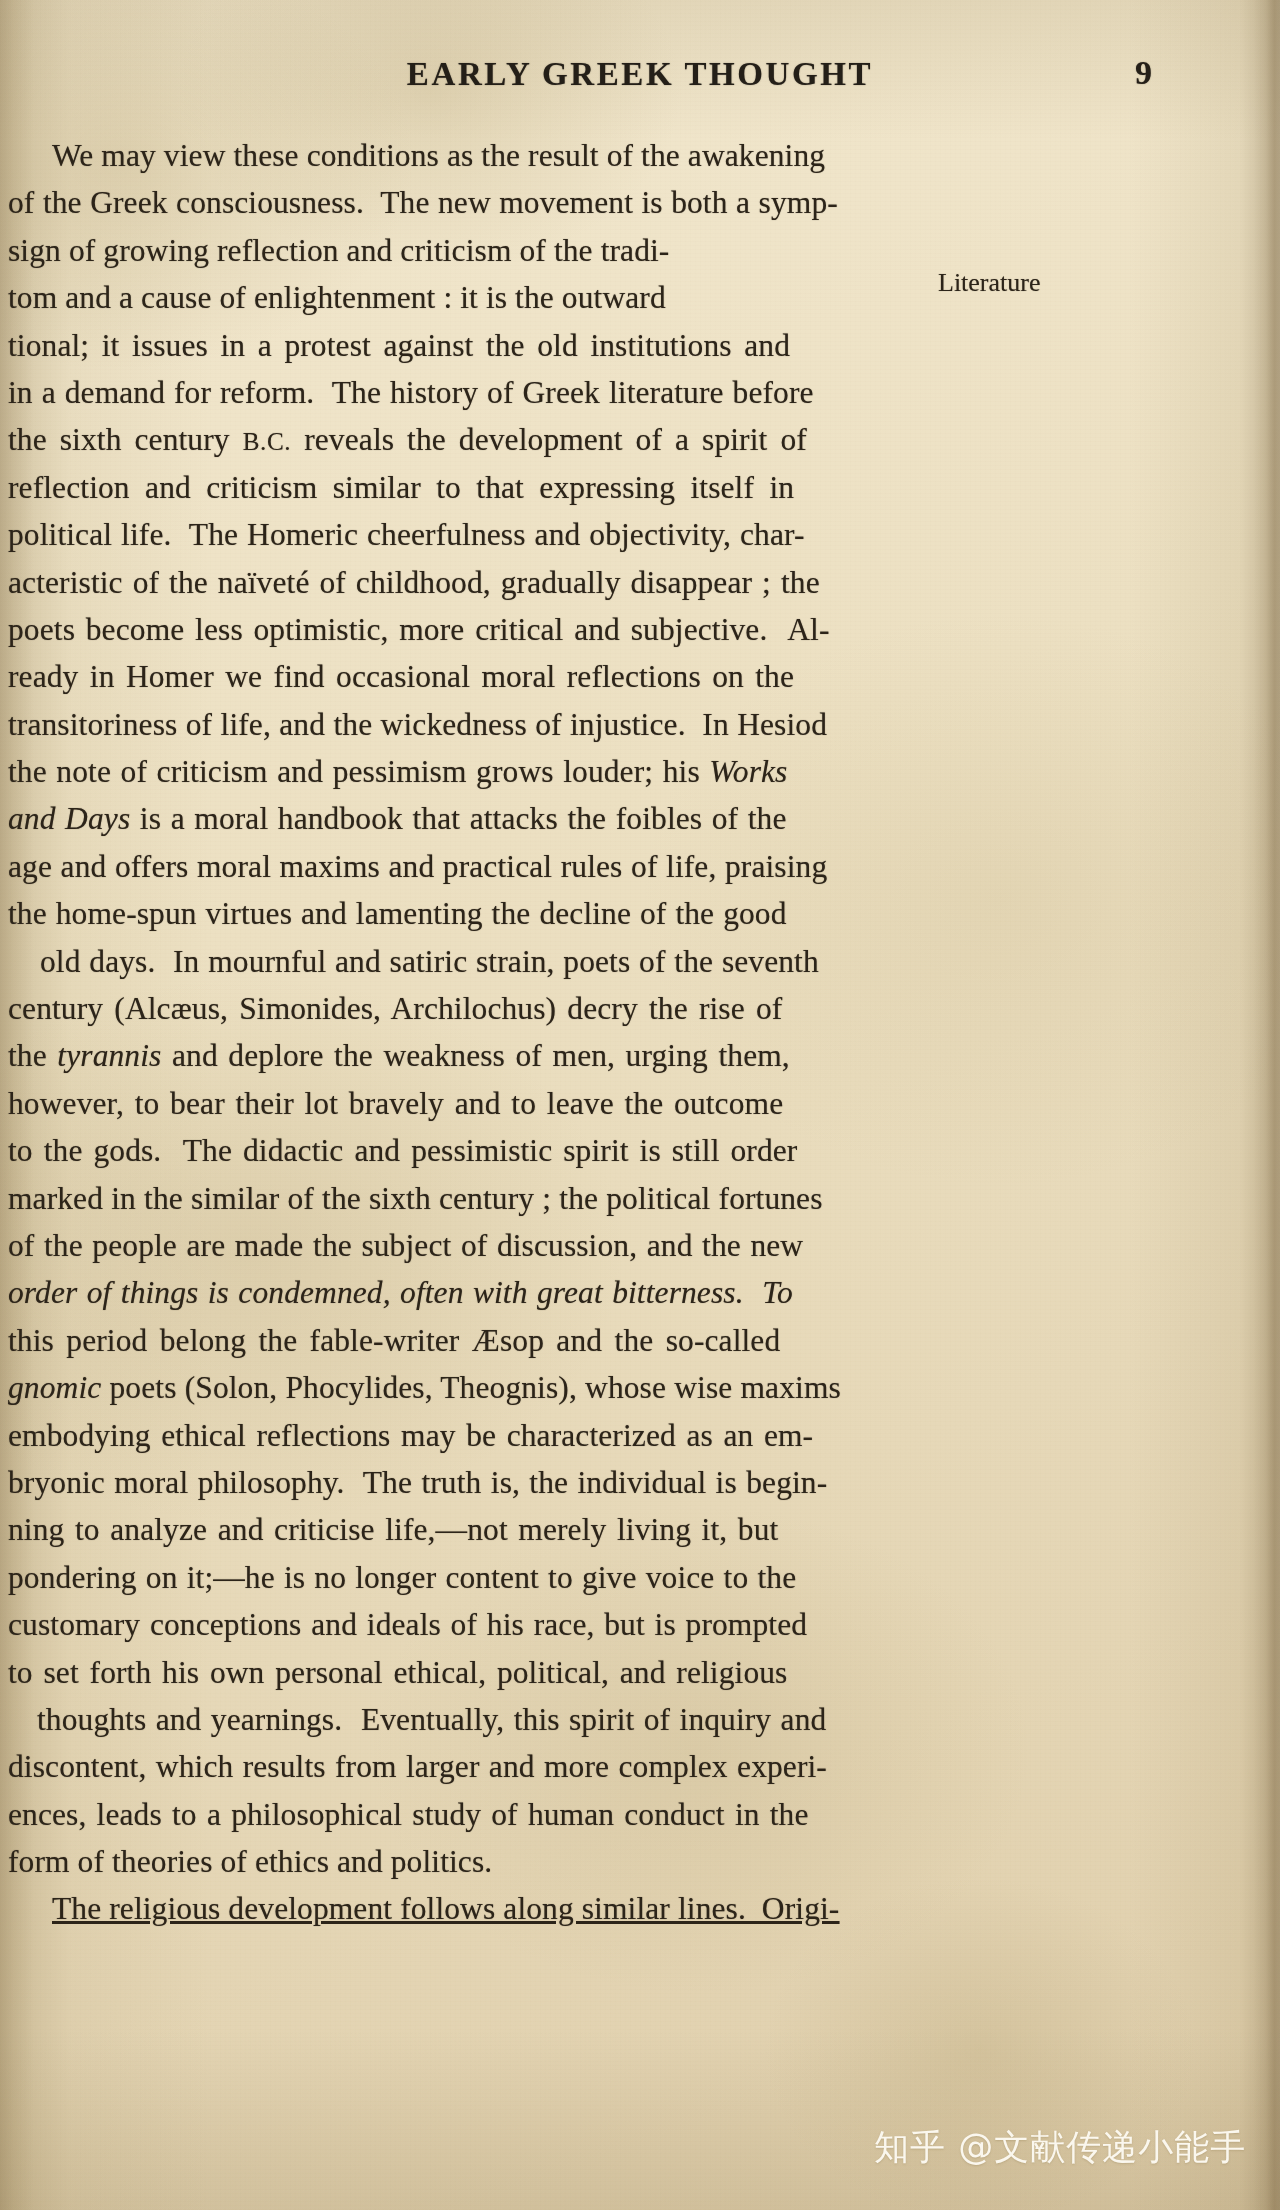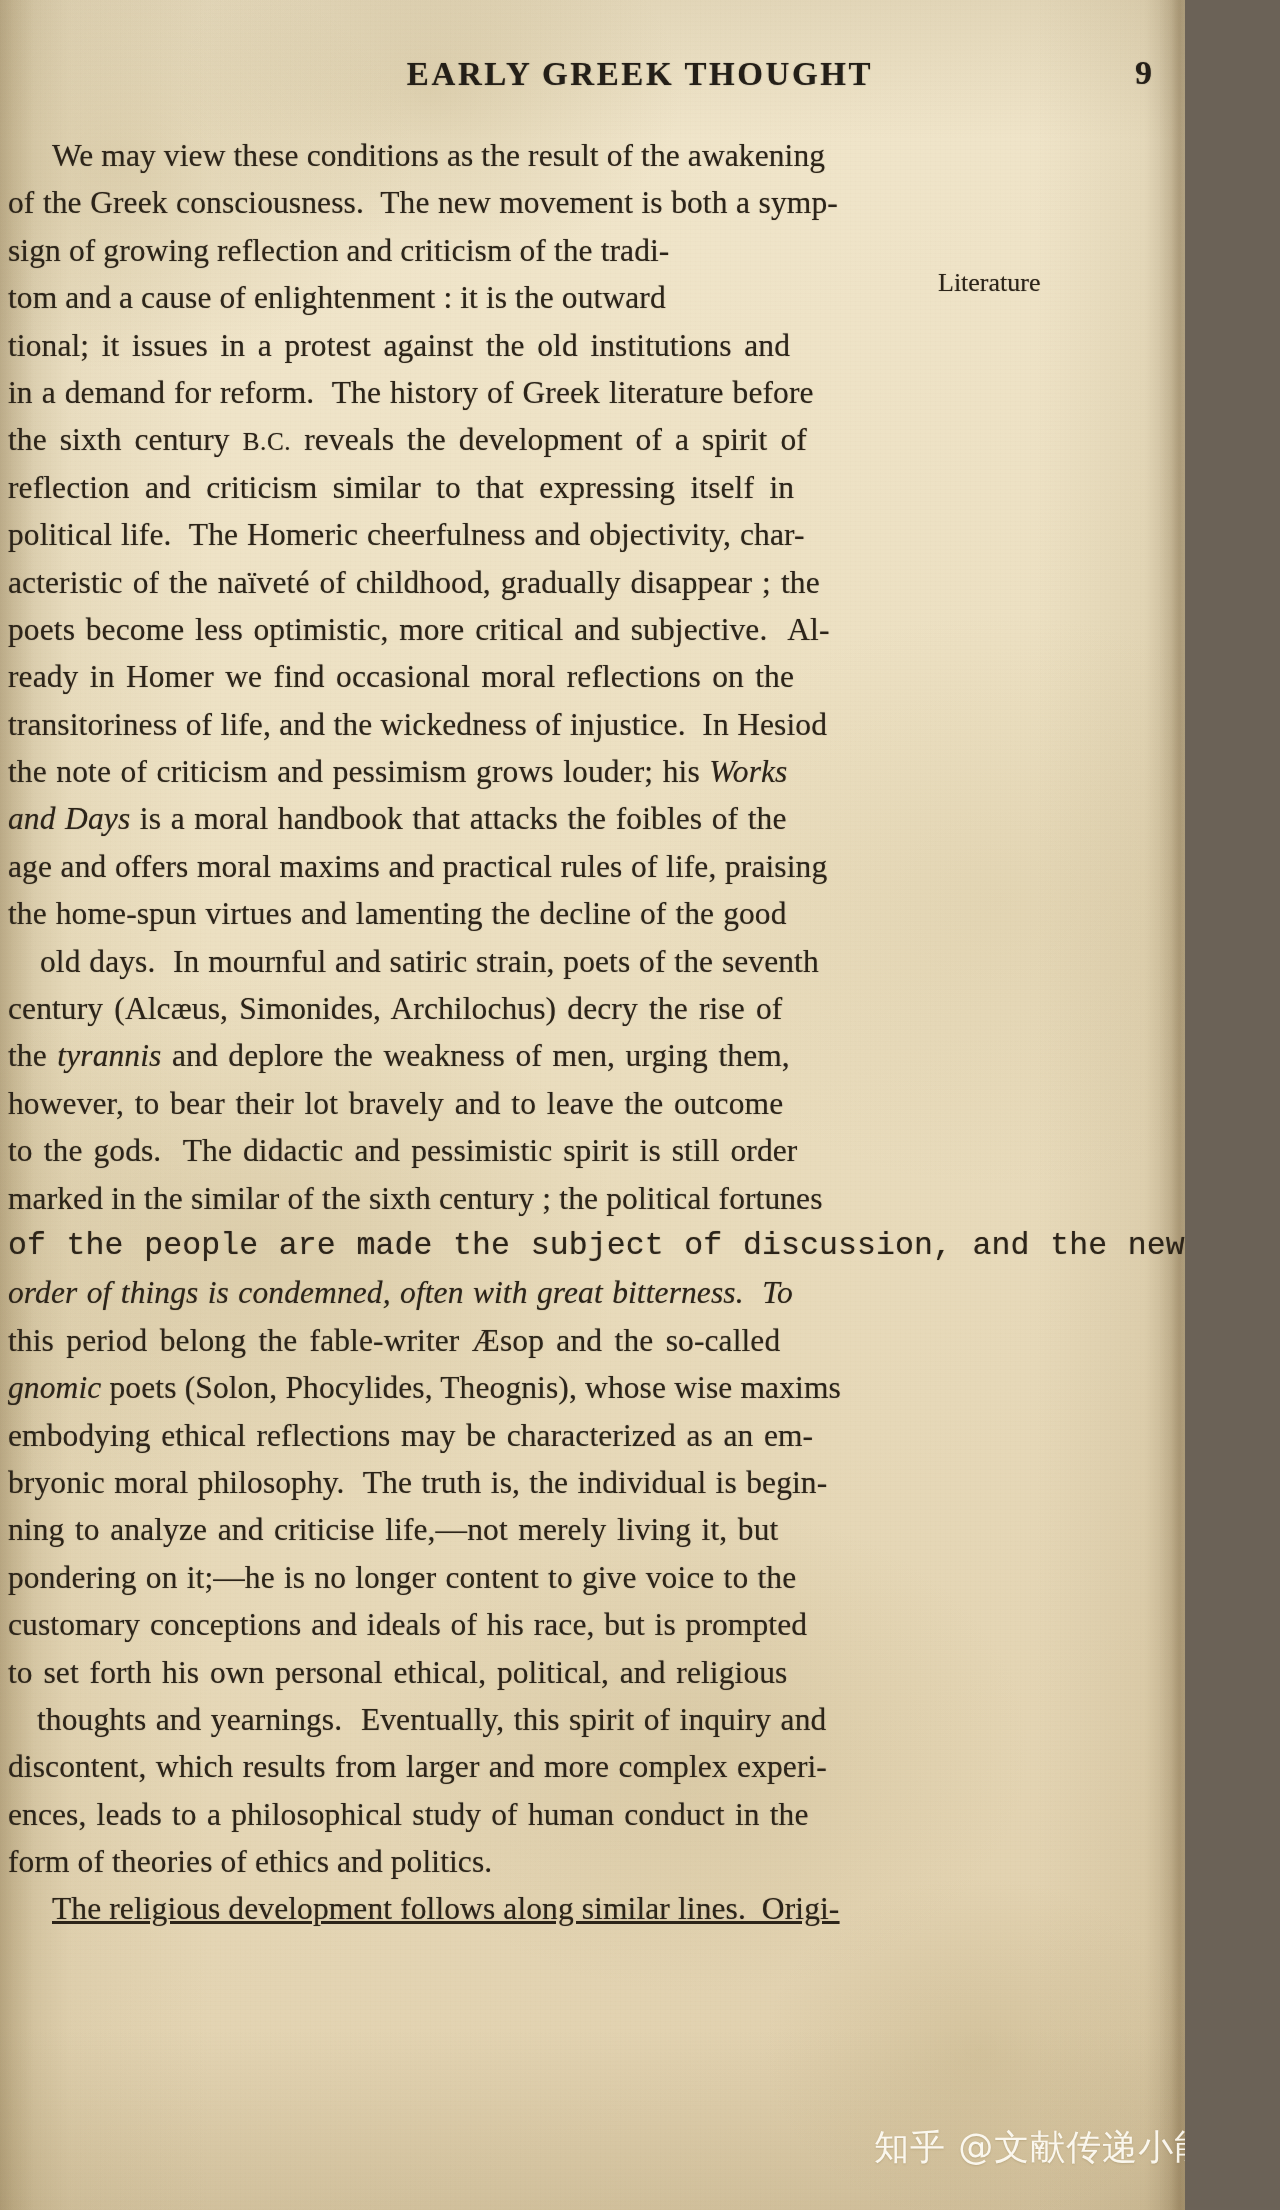--- a/index.html
+++ b/index.html
@@ -2,21 +2,21 @@
 <html><head>
 <meta charset="utf-8">
 <style>
   html, body {
     margin: 0;
     padding: 0;
     background: #6b6257;
   }
   .page {
     position: relative;
-    width: 1185px;
+    width: 1280px;
     height: 2210px;
     overflow: hidden;
     background-color: #ece0c4;
     background-image:
       radial-gradient(ellipse 420px 300px at 120px 160px, rgba(180,160,112,0.30), rgba(180,160,112,0) 70%),
       radial-gradient(ellipse 360px 260px at 430px 90px, rgba(176,156,108,0.26), rgba(176,156,108,0) 70%),
       radial-gradient(ellipse 520px 380px at 250px 1250px, rgba(172,152,104,0.22), rgba(172,152,104,0) 72%),
       radial-gradient(ellipse 460px 340px at 700px 1750px, rgba(176,158,110,0.20), rgba(176,158,110,0) 72%),
       radial-gradient(ellipse 500px 400px at 1000px 900px, rgba(186,166,118,0.16), rgba(186,166,118,0) 72%),
       radial-gradient(ellipse 300px 240px at 980px 2050px, rgba(170,150,102,0.24), rgba(170,150,102,0) 72%),
@@ -157,21 +157,21 @@
       <div class="ln" style="word-spacing: 1.6px;">the note of criticism and pessimism grows louder; his <i>Works</i></div>
       <div class="ln" style="word-spacing: 1.6px;"><i>and Days</i> is a moral handbook that attacks the foibles of the</div>
       <div class="ln" style="word-spacing: 0.6px;">age and offers moral maxims and practical rules of life, praising</div>
       <div class="ln" style="word-spacing: 1px;">the home-spun virtues and lamenting the decline of the good</div>
       <div class="ln" style="word-spacing: 0.8px; margin-left: 32px;">old days.  In mournful and satiric strain, poets of the seventh</div>
       <div class="ln" style="word-spacing: 3.2px;">century (Alcæus, Simonides, Archilochus) decry the rise of</div>
       <div class="ln" style="word-spacing: 2.6px;">the <i>tyrannis</i> and deplore the weakness of men, urging them,</div>
       <div class="ln" style="word-spacing: 2.8px;">however, to bear their lot bravely and to leave the outcome</div>
       <div class="ln" style="word-spacing: 3px;">to the gods.  The didactic and pessimistic spirit is still order</div>
       <div class="ln" style="word-spacing: 0.2px;">marked in the similar of the sixth century ; the political fortunes</div>
-      <div class="ln" style="word-spacing: 1.6px; font-family: Liberation Mono, monospace;">of the people are made the subject of discussion, and the new</div>
+      <div class="ln" style="word-spacing: 1.6px;">of the people are made the subject of discussion, and the new</div>
       <div class="ln" style="word-spacing: 1.4px; font-style: italic;">order of things is condemned, often with great bitterness.  To</div>
       <div class="ln" style="word-spacing: 4.4px;">this period belong the fable-writer Æsop and the so-called</div>
       <div class="ln" style="word-spacing: 0.2px;"><i>gnomic</i> poets (Solon, Phocylides, Theognis), whose wise maxims</div>
       <div class="ln" style="word-spacing: 2.6px;">embodying ethical reflections may be characterized as an em-</div>
       <div class="ln" style="word-spacing: 1.4px;">bryonic moral philosophy.  The truth is, the individual is begin-</div>
       <div class="ln" style="word-spacing: 2.6px;">ning to analyze and criticise life,—not merely living it, but</div>
       <div class="ln" style="word-spacing: 1.2px;">pondering on it;—he is no longer content to give voice to the</div>
       <div class="ln" style="word-spacing: 1.8px;">customary conceptions and ideals of his race, but is prompted</div>
       <div class="ln" style="word-spacing: 2.8px;">to set forth his own personal ethical, political, and religious</div>
       <div class="ln" style="word-spacing: 1.4px; margin-left: 29px;">thoughts and yearnings.  Eventually, this spirit of inquiry and</div>

